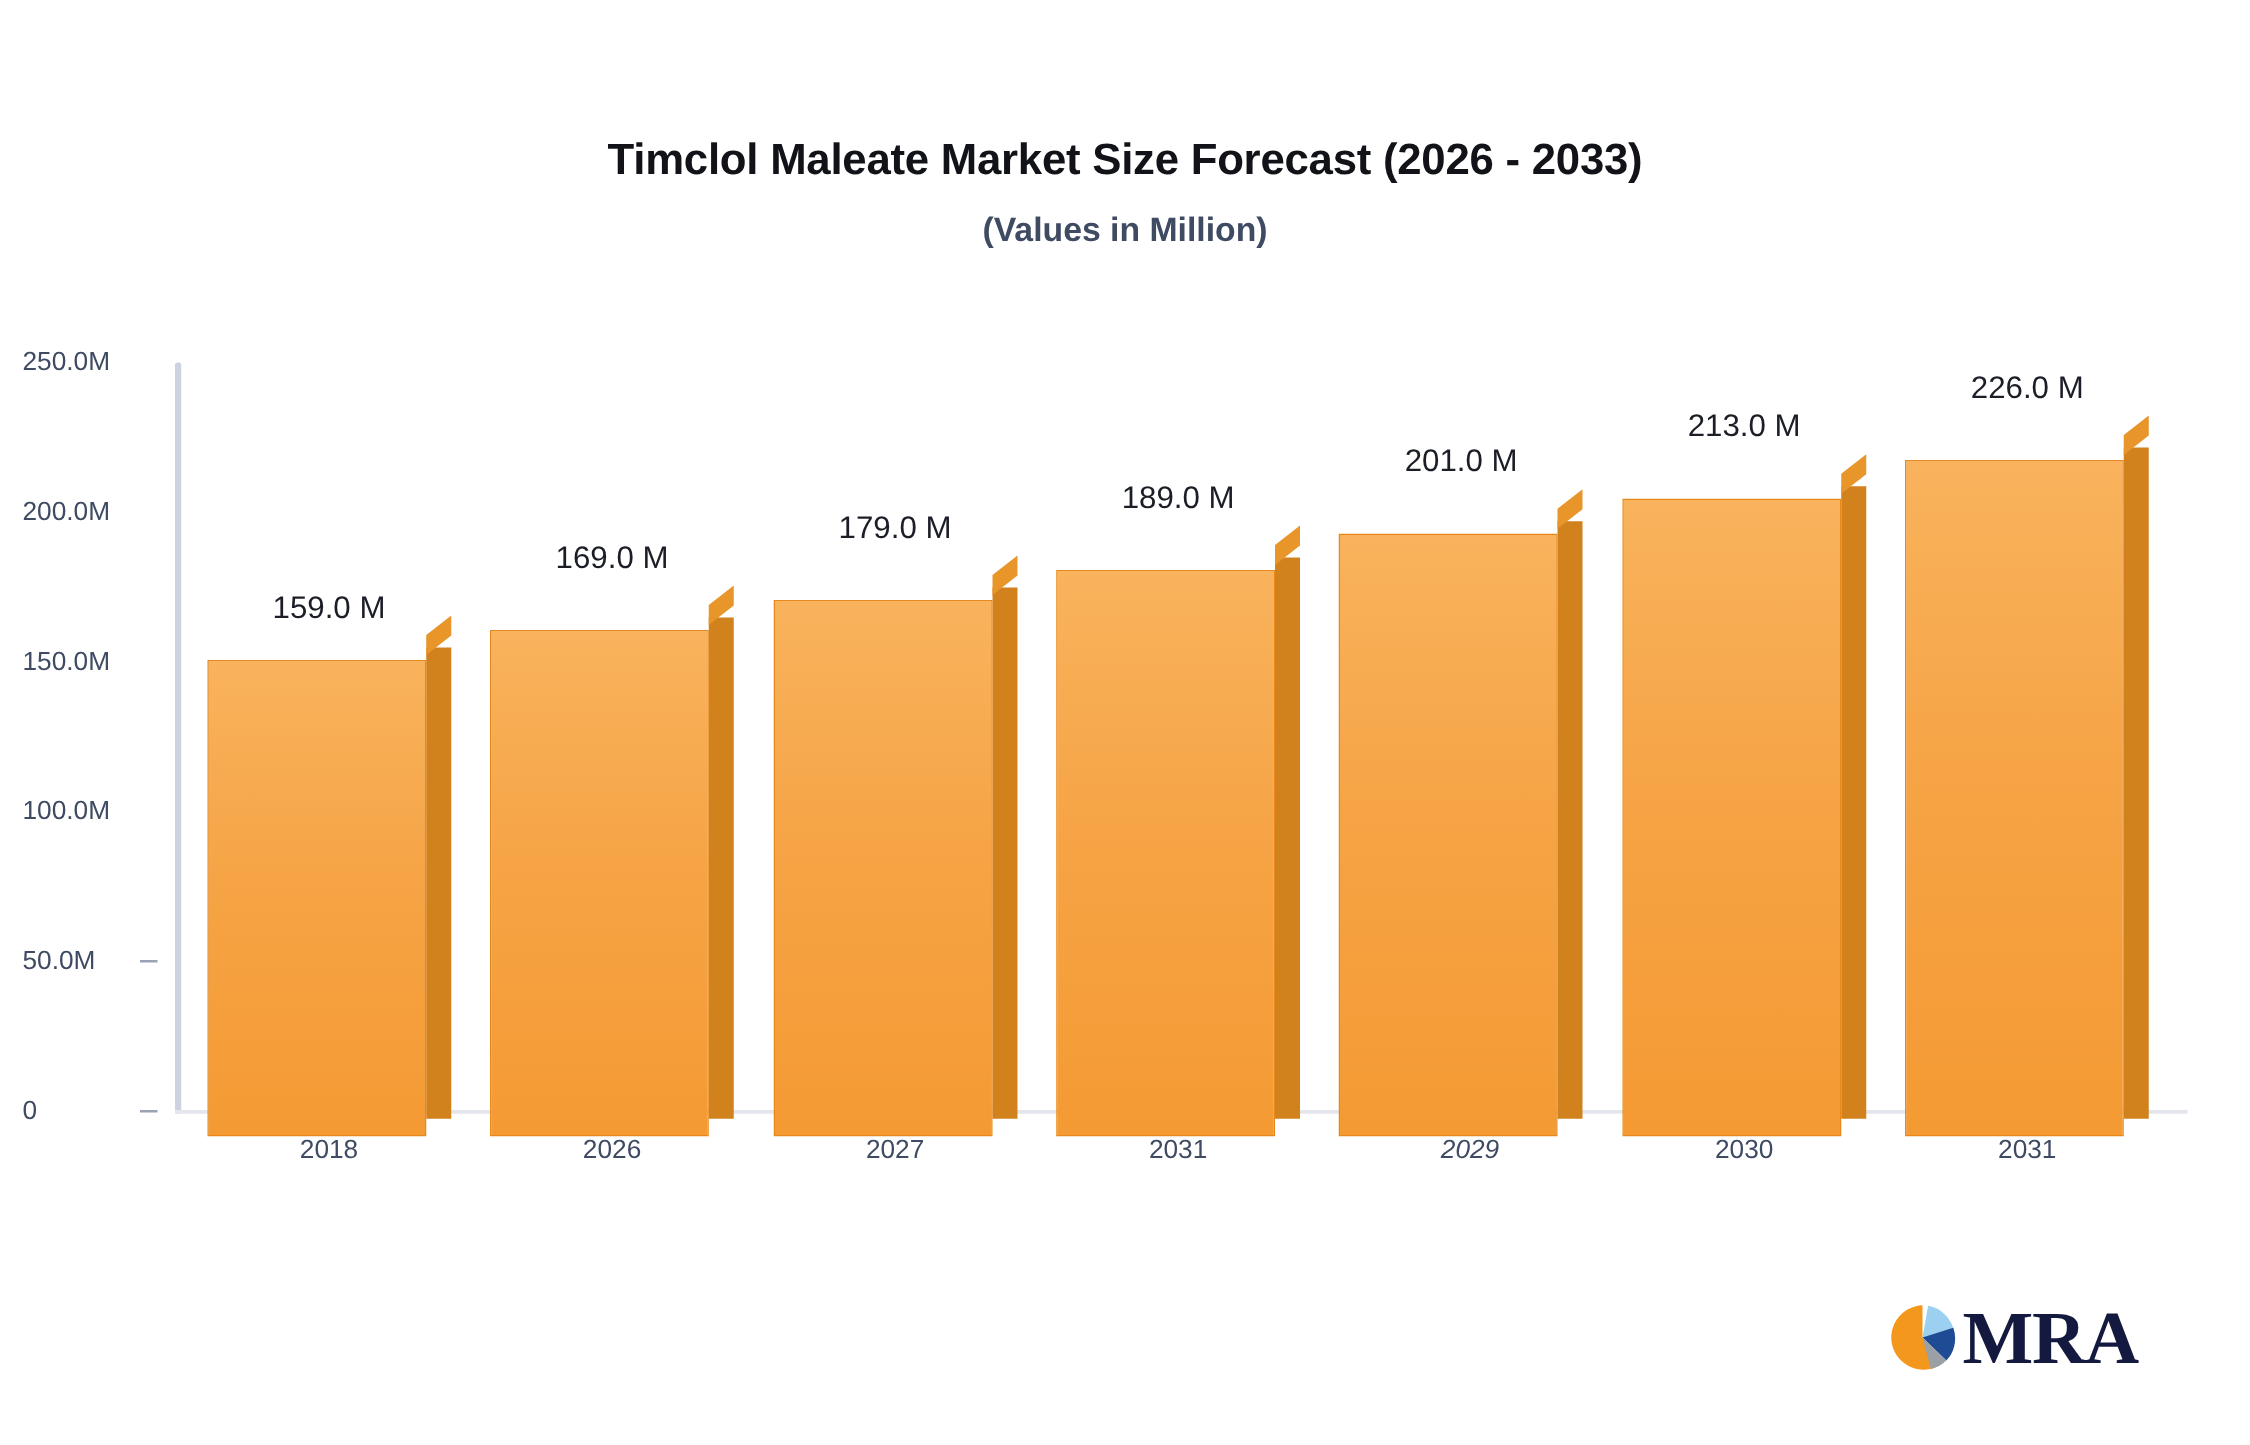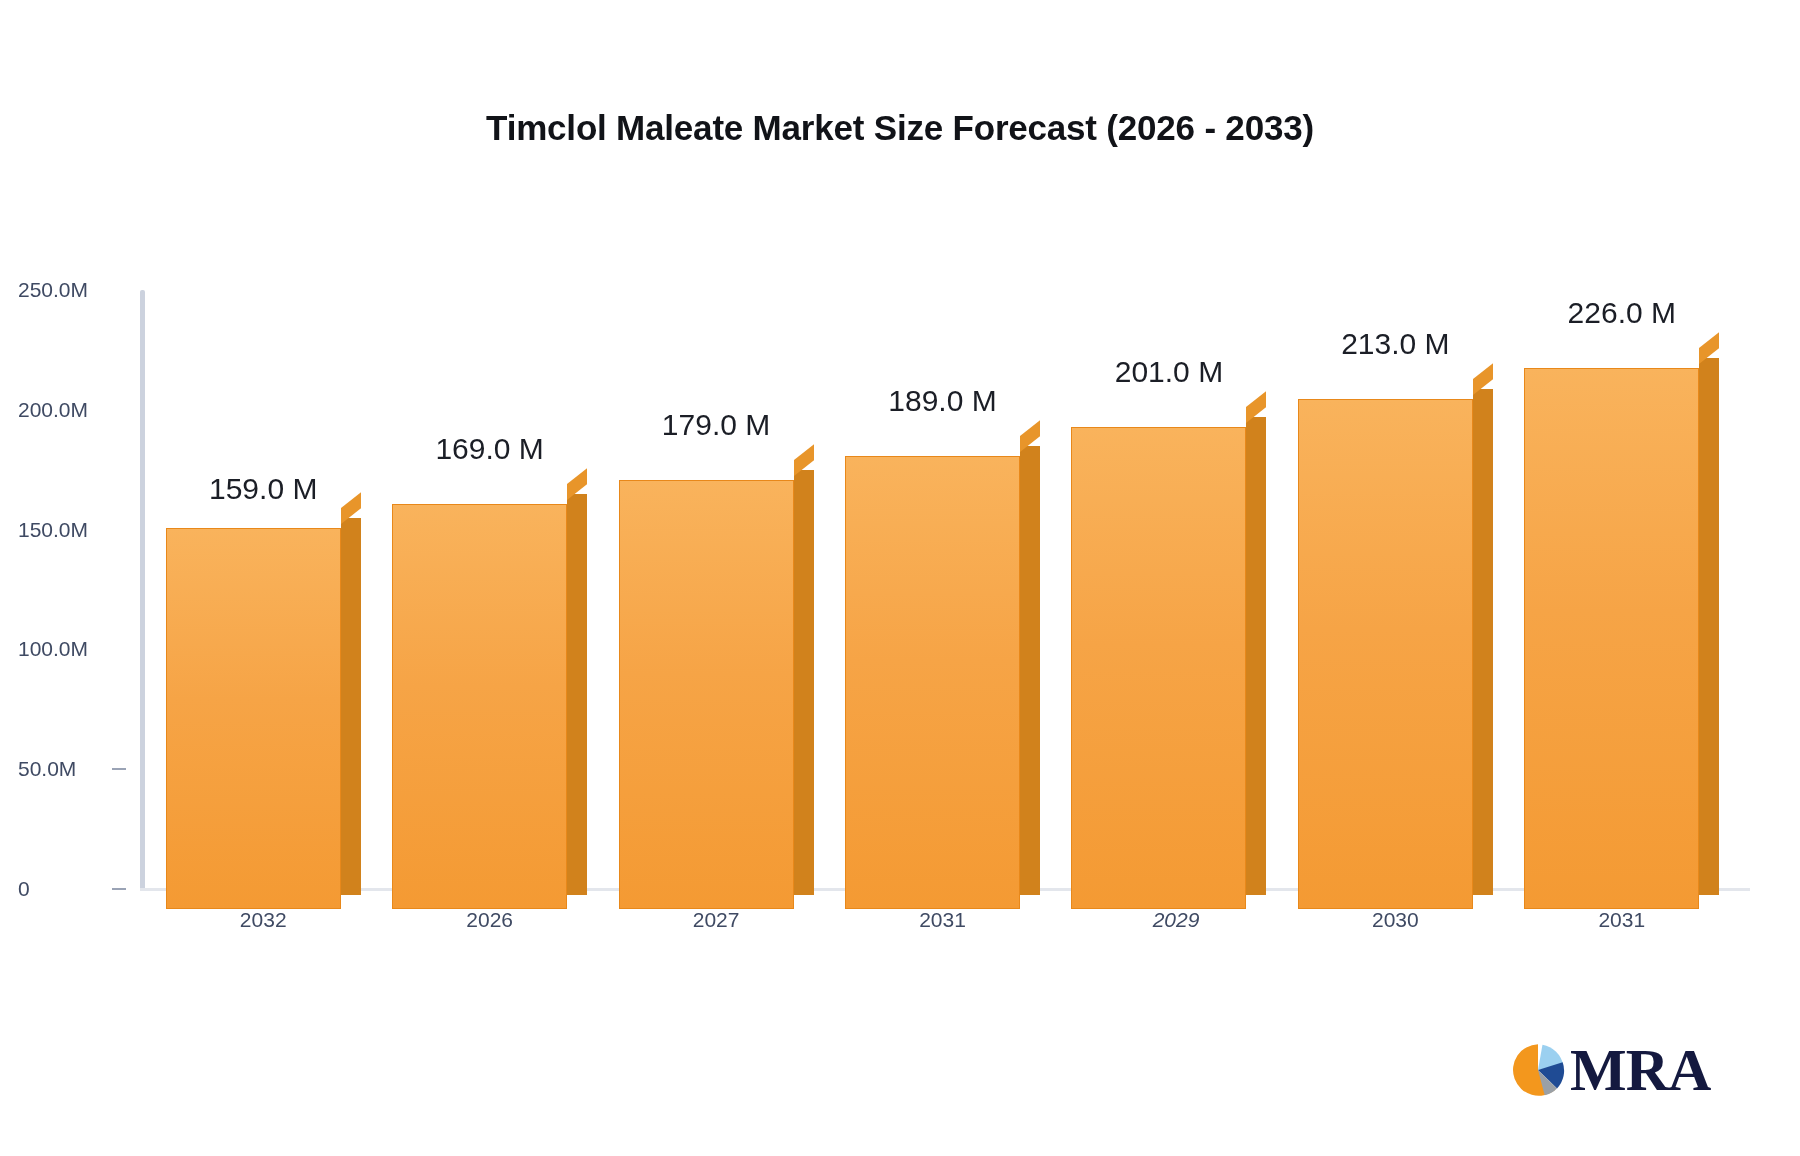--- a/index.html
+++ b/index.html
@@ -136,21 +136,21 @@
   }
   .bar-top {
     position: absolute;
     width: 20px;
     height: 14px;
     background: #E8952A;
   }
   .bar-value {
     position: absolute;
     text-align: center;
-    font-size: 30px;
+    font-size: 25px;
     color: #1b1e26;
     white-space: nowrap;
   }
   .x-tick-label {
     position: absolute;
     top: 908px;
     text-align: center;
     font-size: 21px;
     color: #3f4a63;
   }
@@ -176,20 +176,21 @@
     line-height: 1;
     letter-spacing: -1px;
   }
 </style>
 </head>
 <body>
 
 <div id="canvas">
 
   <div id="chart-title">Timclol Maleate Market Size Forecast (2026 - 2033)</div>
+  <div id="chart-subtitle">(Values in Million)</div>
 
 
   <div id="plot">
     <div id="y-axis-line"></div>
     <div id="x-axis-line"></div>
     <div id="y-ticks">
         <div class="y-tick-wrap" style="top: 290px;">
           <div class="y-tick-label" style="top: 0px;">250.0M</div>
         </div>
         <div class="y-tick-wrap" style="top: 409.8px;">
@@ -248,21 +249,21 @@
         </div>
         <div class="bar-value" style="width: 240px; left: 1275.36px; top: 326.652px;">213.0 M</div>
         <div class="bar-group" style="left: 1524.29px; width: 195px; height: 561.496px; top: 347.504px; bottom: auto;">
           <div class="bar-side" style="left: 175px; height: 537.496px; bottom: 14px;"></div>
           <div class="bar-top" style="left: 175px; top: 0px; height: 16px; transform: skewY(-38deg); transform-origin: left top;"></div>
           <div class="bar-front" style="width: 175px; height: 541.496px; bottom: 0px;"></div>
         </div>
         <div class="bar-value" style="width: 240px; left: 1501.79px; top: 295.504px;">226.0 M</div>
       </div>
     <div id="x-ticks">
-        <div class="x-tick-label" style="width: 160px; left: 183.214px;">2032</div>
+        <div class="x-tick-label" style="width: 160px; left: 183.214px;">2018</div>
         <div class="x-tick-label" style="width: 160px; left: 409.643px;">2026</div>
         <div class="x-tick-label" style="width: 160px; left: 636.071px;">2027</div>
         <div class="x-tick-label" style="width: 160px; left: 862.5px;">2031</div>
         <div class="x-tick-label" style="width: 160px; left: 1096px; font-style: italic;">2029</div>
         <div class="x-tick-label" style="width: 160px; left: 1315.36px;">2030</div>
         <div class="x-tick-label" style="width: 160px; left: 1541.79px;">2031</div>
       </div>
   </div>
 
   <div id="logo">

